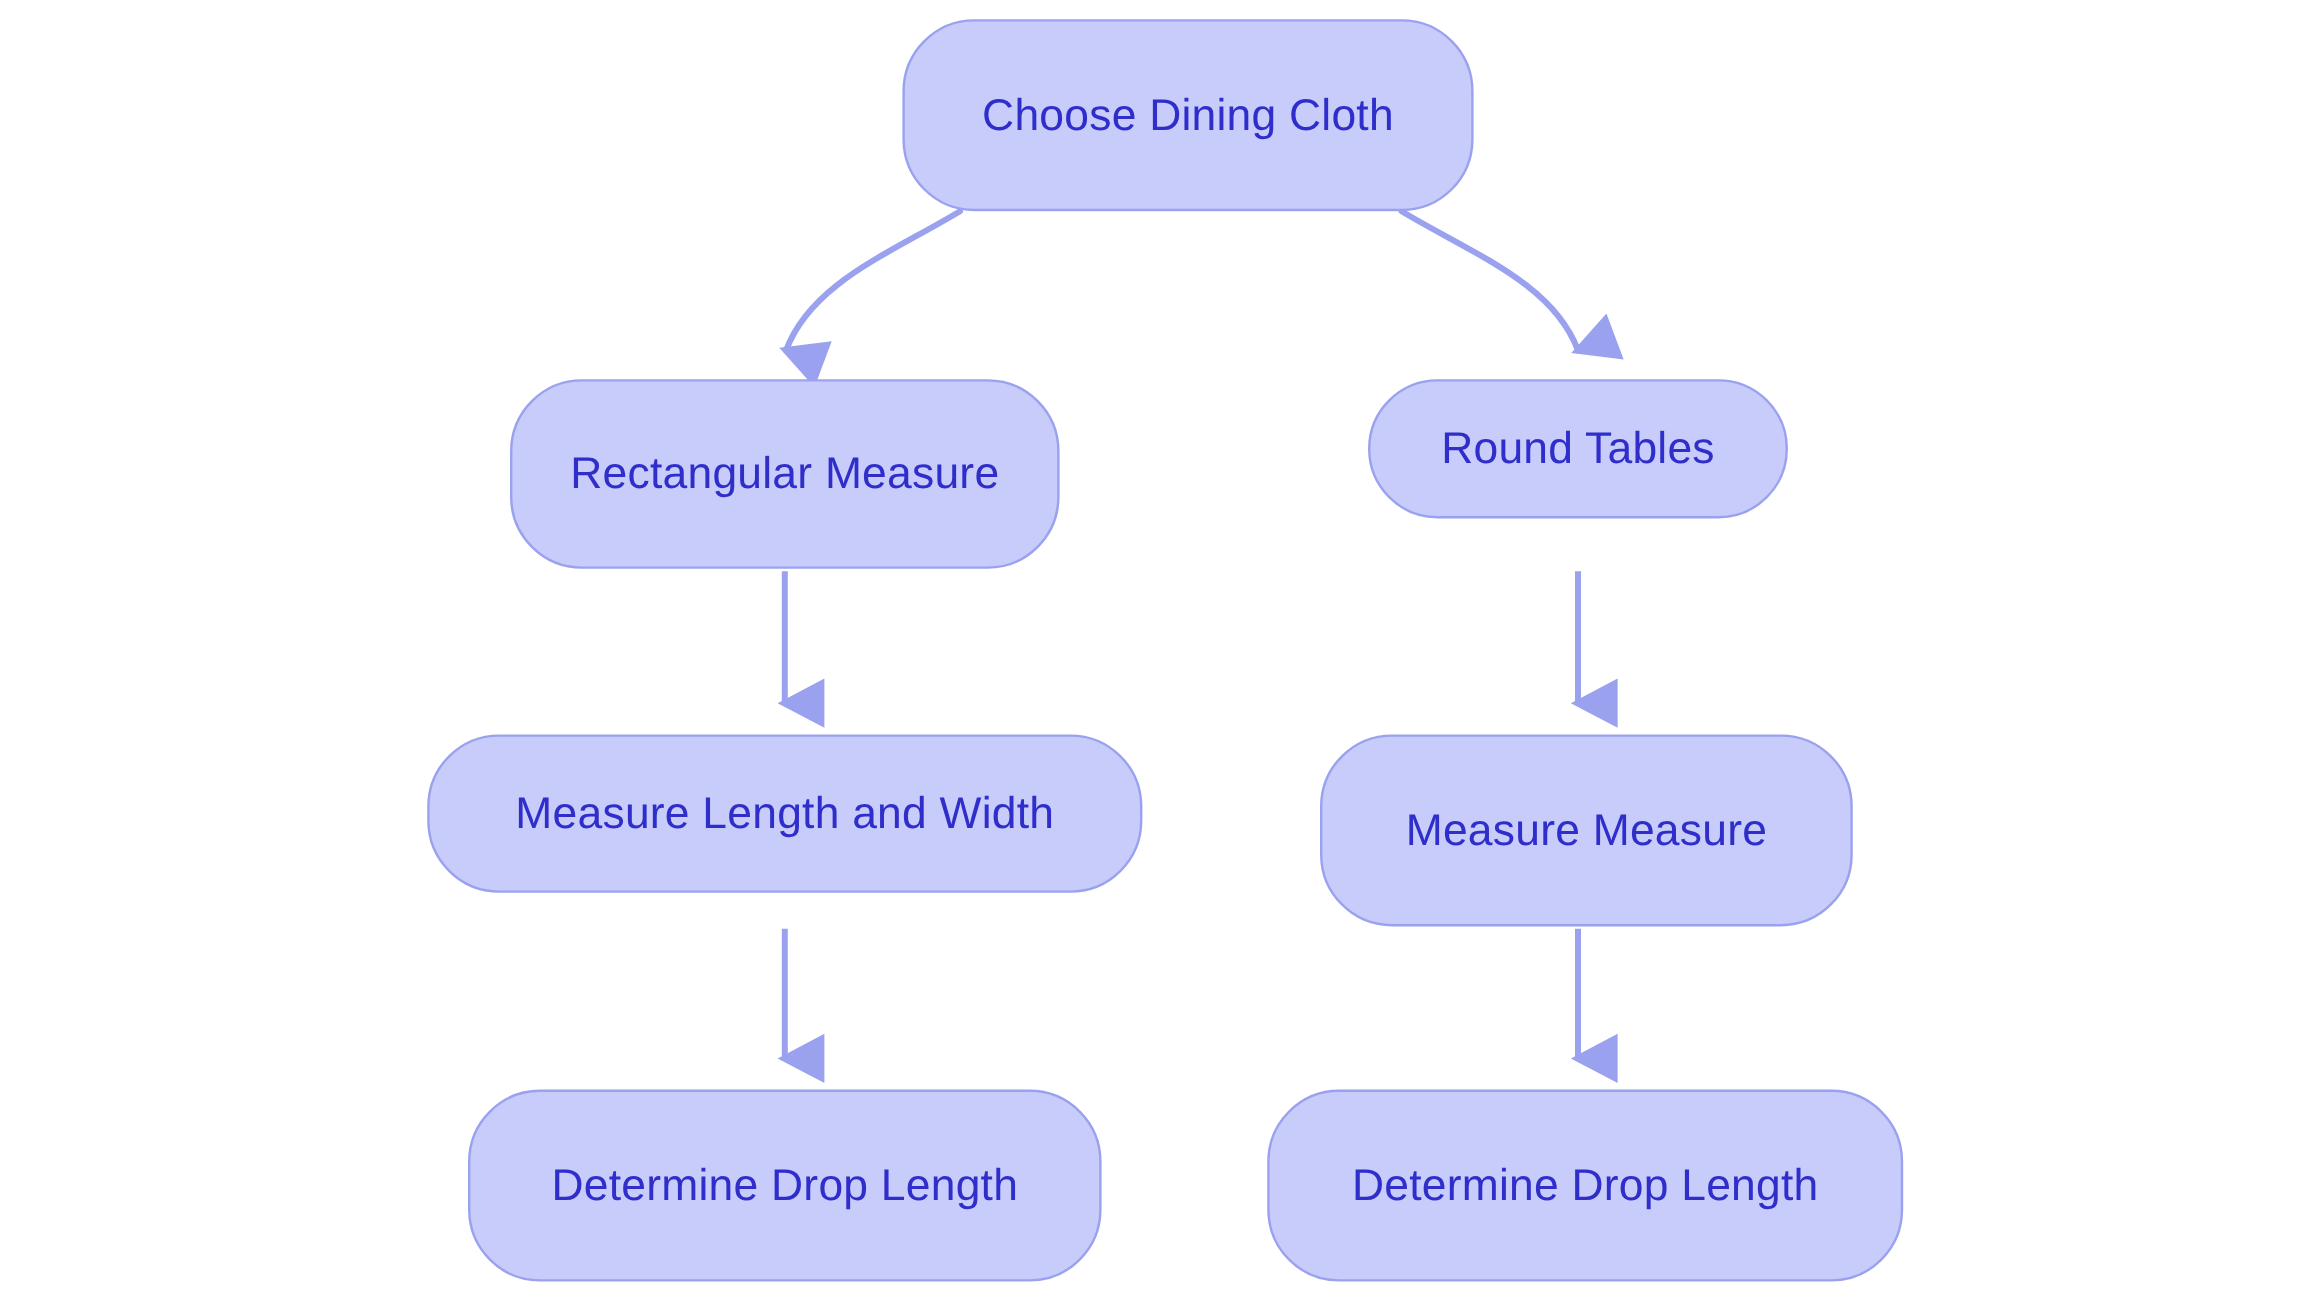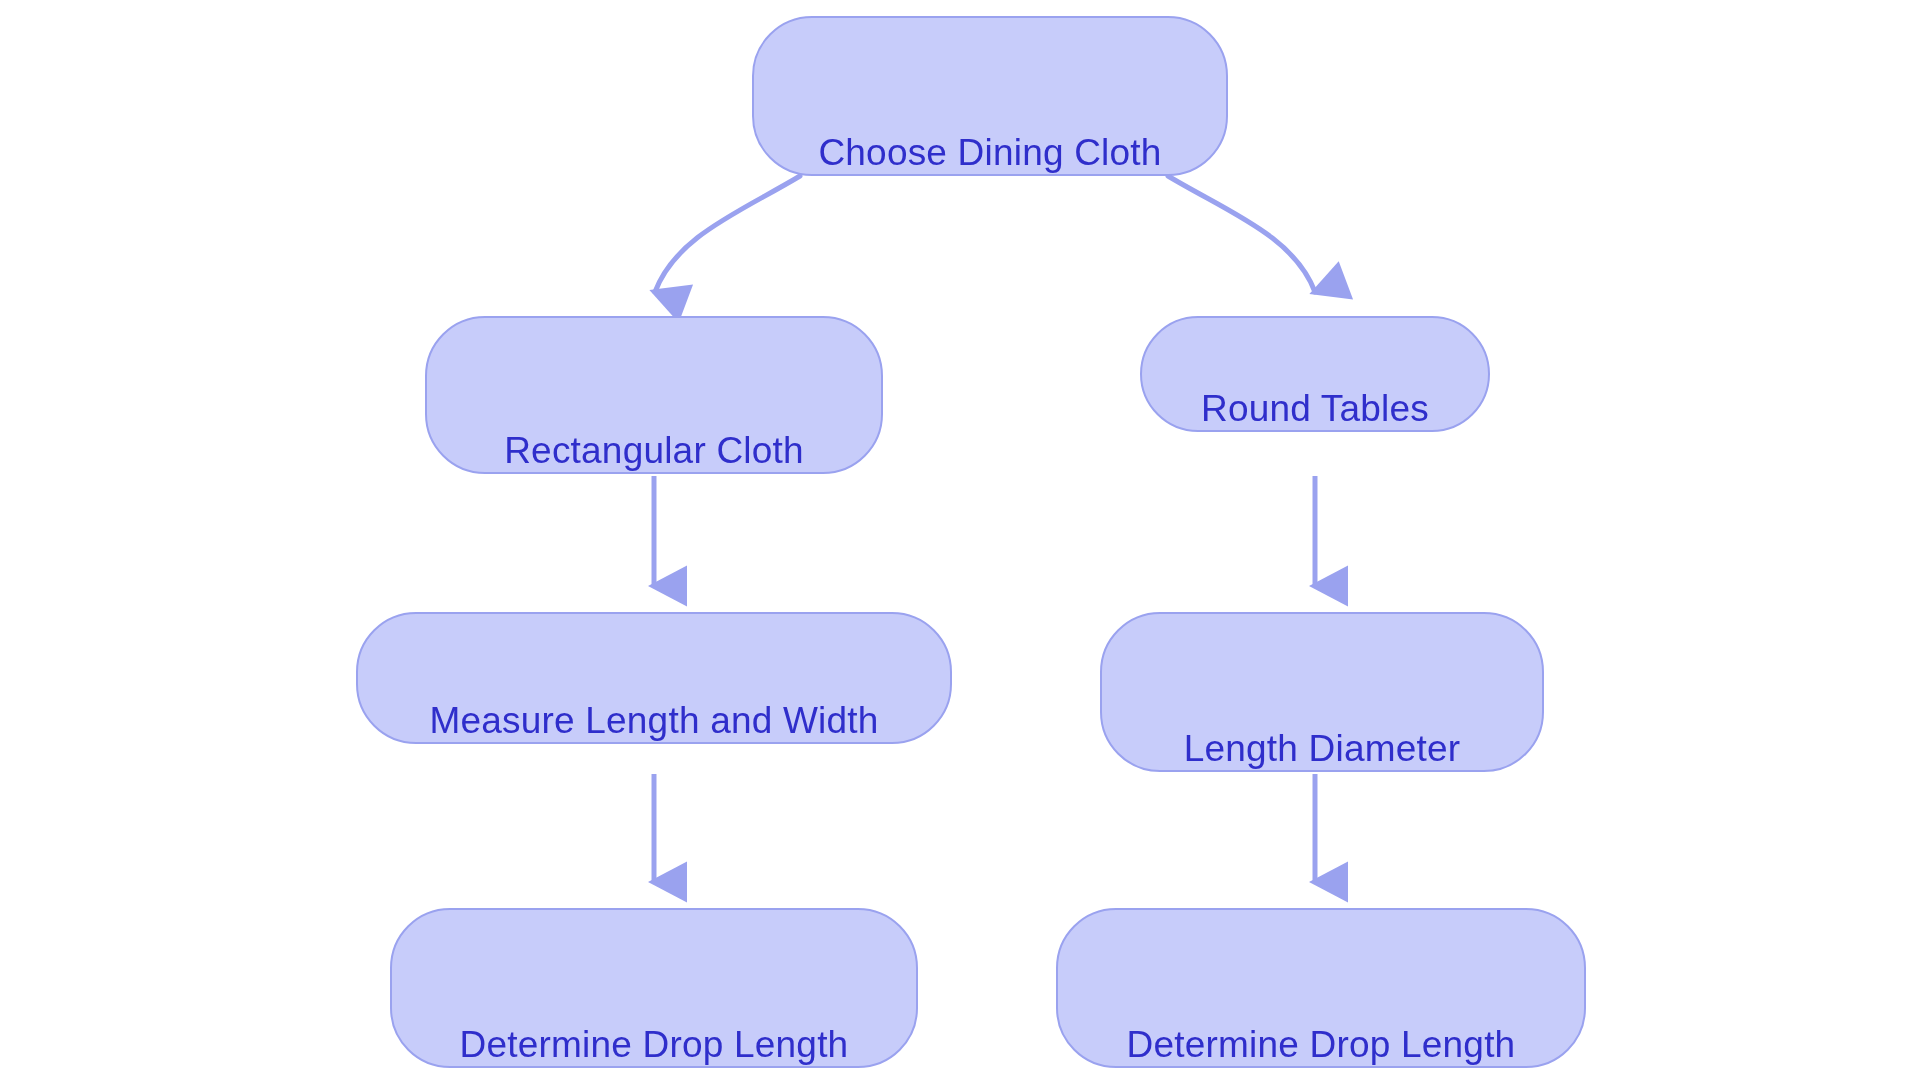--- a/index.html
+++ b/index.html
@@ -27,21 +27,21 @@
     height: 1083px;
     pointer-events: none;
   }
   .flow-node {
     position: absolute;
     box-sizing: border-box;
     background: #c7ccfa;
     border: 2px solid #9aa2ef;
     border-radius: 60px;
     display: flex;
-    align-items: flex-end;
+    align-items: center;
     justify-content: center;
     text-align: center;
     color: #2f2ecb;
     font-size: 37px;
     font-weight: 400;
     letter-spacing: 0.2px;
     line-height: 1.1;
     white-space: nowrap;
     font-family: "Liberation Sans", sans-serif;
   }
@@ -82,33 +82,33 @@
     <line x1="654" y1="774" x2="654" y2="882" stroke="#9aa2ef" stroke-width="5" marker-end="url(#arrow)"></line>
 
     <line x1="1315" y1="774" x2="1315" y2="882" stroke="#9aa2ef" stroke-width="5" marker-end="url(#arrow)"></line>
   </svg>
 
   <div class="flow-node n-root">
     <span class="node-label">Choose Dining Cloth</span>
   </div>
 
   <div class="flow-node n-rect">
-    <span class="node-label">Rectangular Cloth</span>
+    <span class="node-label">Rectangular Measure</span>
   </div>
 
   <div class="flow-node n-round">
     <span class="node-label">Round Tables</span>
   </div>
 
   <div class="flow-node n-measure-lw">
     <span class="node-label">Measure Length and Width</span>
   </div>
 
   <div class="flow-node n-measure-d">
-    <span class="node-label">Length Diameter</span>
+    <span class="node-label">Measure Measure</span>
   </div>
 
   <div class="flow-node n-drop-left">
     <span class="node-label">Determine Drop Length</span>
   </div>
 
   <div class="flow-node n-drop-right">
     <span class="node-label">Determine Drop Length</span>
   </div>
 

